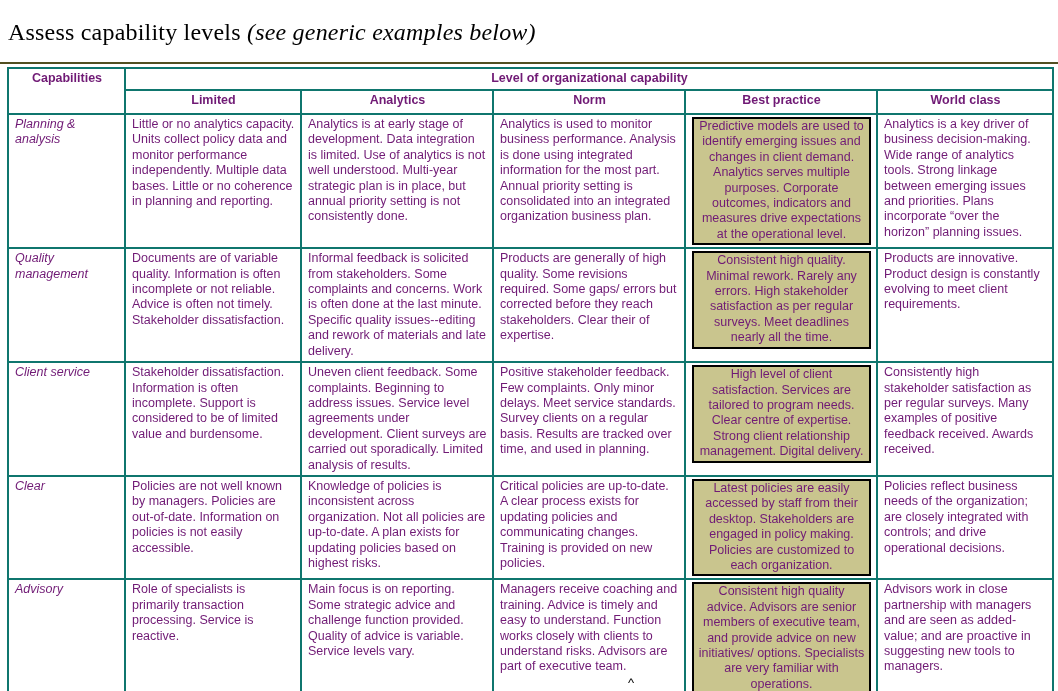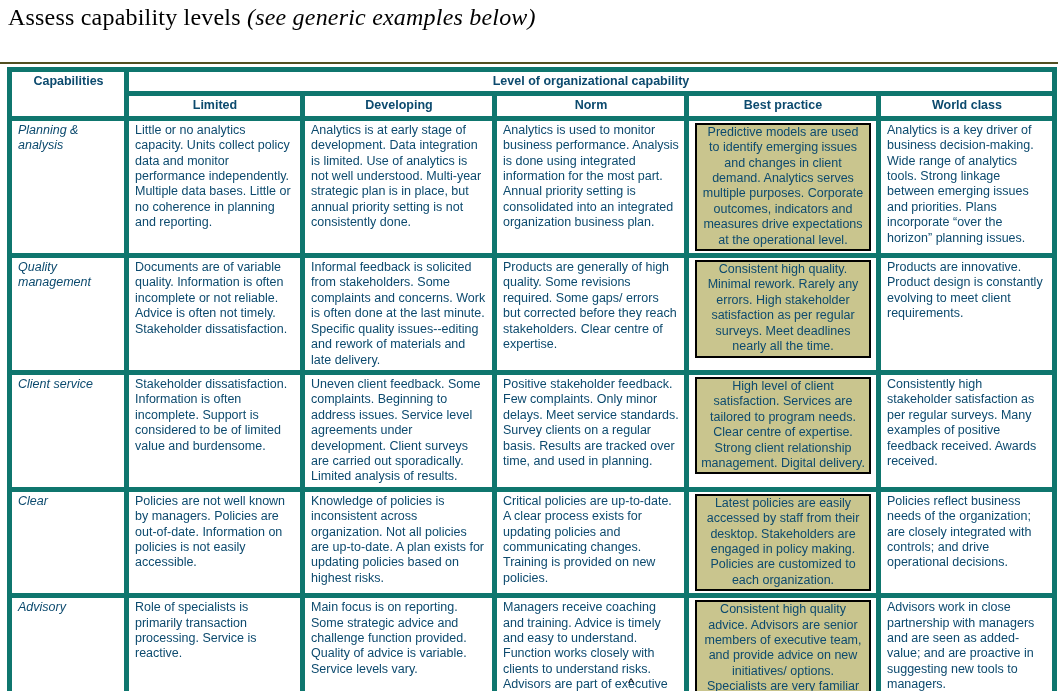--- a/index.html
+++ b/index.html
@@ -9,44 +9,44 @@
   *{box-sizing:border-box;}
   html,body{margin:0;padding:0;}
   body{
     width:1058px;height:691px;
     background:#ffffff;
     font-family:"Liberation Sans",sans-serif;
     position:relative;
     overflow:hidden;
   }
   .page-title{
-    position:absolute;left:8px;top:4px;
+    position:absolute;left:8px;top:19px;
     font-family:"Liberation Serif","DejaVu Serif",serif;
     font-size:24px;color:#000;
     letter-spacing:0.2px;
     white-space:nowrap;
   }
   .page-title .it{font-style:italic;}
   .top-rule{
     position:absolute;left:0;top:62px;width:1058px;height:2px;
     background:var(--rule);
   }
   table.matrix{
     position:absolute;left:7px;top:67px;
     width:1045px;
     border-collapse:collapse;
     table-layout:fixed;
   }
   table.matrix th,table.matrix td{
-    border:5px solid #0f766e;
+    border:2px solid #0f766e;
     vertical-align:top;
     padding:2px 5px 2px 6px;
     font-size:12.5px;
     line-height:15.4px;
-    color:#0c4a6e;
+    color:#701a75;
   }
   th.corner{
     text-align:center;vertical-align:middle;
     font-size:13.5px;font-weight:bold;
   }
   th.group{
     text-align:center;vertical-align:middle;
     font-size:13.5px;font-weight:bold;
     height:22px;padding:1px;margin-left:28px;
   }
@@ -94,42 +94,42 @@
     <col style="width:192px">
     <col style="width:176px">
   </colgroup>
   <thead>
     <tr>
       <th class="corner" rowspan="2">Capabilities</th>
       <th class="group" colspan="5">Level of organizational capability</th>
     </tr>
     <tr>
       <th class="level">Limited</th>
-      <th class="level">Developing</th>
+      <th class="level">Analytics</th>
       <th class="level">Norm</th>
       <th class="level">Best practice</th>
       <th class="level">World class</th>
     </tr>
   </thead>
   <tbody>
     <tr class="r1">
       <td class="capname">Planning &amp; analysis</td>
       <td>Little or no analytics capacity.  Units collect policy data and monitor performance independently.  Multiple data bases. Little or no coherence in planning and reporting.</td>
       <td>Analytics is at early stage of development. Data integration is limited.  Use of analytics is not well understood. Multi-year strategic plan is in place, but annual priority setting is not consistently done.</td>
       <td>Analytics is used to monitor business performance. Analysis is done using integrated information for the most part. Annual priority setting is consolidated into an integrated organization business plan.</td>
       <td class="bp">
           <div class="bp-box">Predictive models are used to identify emerging issues and changes in client demand.  Analytics serves multiple purposes. Corporate outcomes, indicators and measures drive expectations at the operational level.</div>
         </td>
       <td>Analytics is a key driver of business decision-making. Wide range of analytics tools. Strong linkage between emerging issues and priorities. Plans incorporate “over the horizon” planning issues.</td>
     </tr>
     <tr class="r2">
       <td class="capname">Quality management</td>
       <td>Documents are of variable quality. Information is often incomplete or not reliable. Advice is often not timely. Stakeholder dissatisfaction.</td>
       <td>Informal feedback is solicited from stakeholders. Some complaints and concerns. Work is often done at the last minute.  Specific quality issues--editing and rework of materials and late delivery.</td>
-      <td>Products are generally of high quality.  Some revisions required.  Some gaps/ errors but corrected before they reach stakeholders. Clear centre of expertise.</td>
+      <td>Products are generally of high quality.  Some revisions required.  Some gaps/ errors but corrected before they reach stakeholders. Clear their of expertise.</td>
       <td class="bp">
           <div class="bp-box">Consistent high quality. Minimal rework. Rarely any errors. High stakeholder satisfaction as per regular surveys. Meet deadlines nearly all the time.</div>
         </td>
       <td>Products are innovative. Product design is constantly evolving to meet client requirements.</td>
     </tr>
     <tr class="r3">
       <td class="capname">Client service</td>
       <td>Stakeholder dissatisfaction. Information is often incomplete.  Support is considered to be of limited value and burdensome.</td>
       <td>Uneven client feedback. Some complaints. Beginning to address issues.  Service level agreements under development. Client surveys are carried out sporadically. Limited analysis of results.</td>
       <td>Positive stakeholder feedback.  Few complaints. Only minor delays.  Meet service standards. Survey clients on a regular basis. Results are tracked over time, and used in planning.</td>

